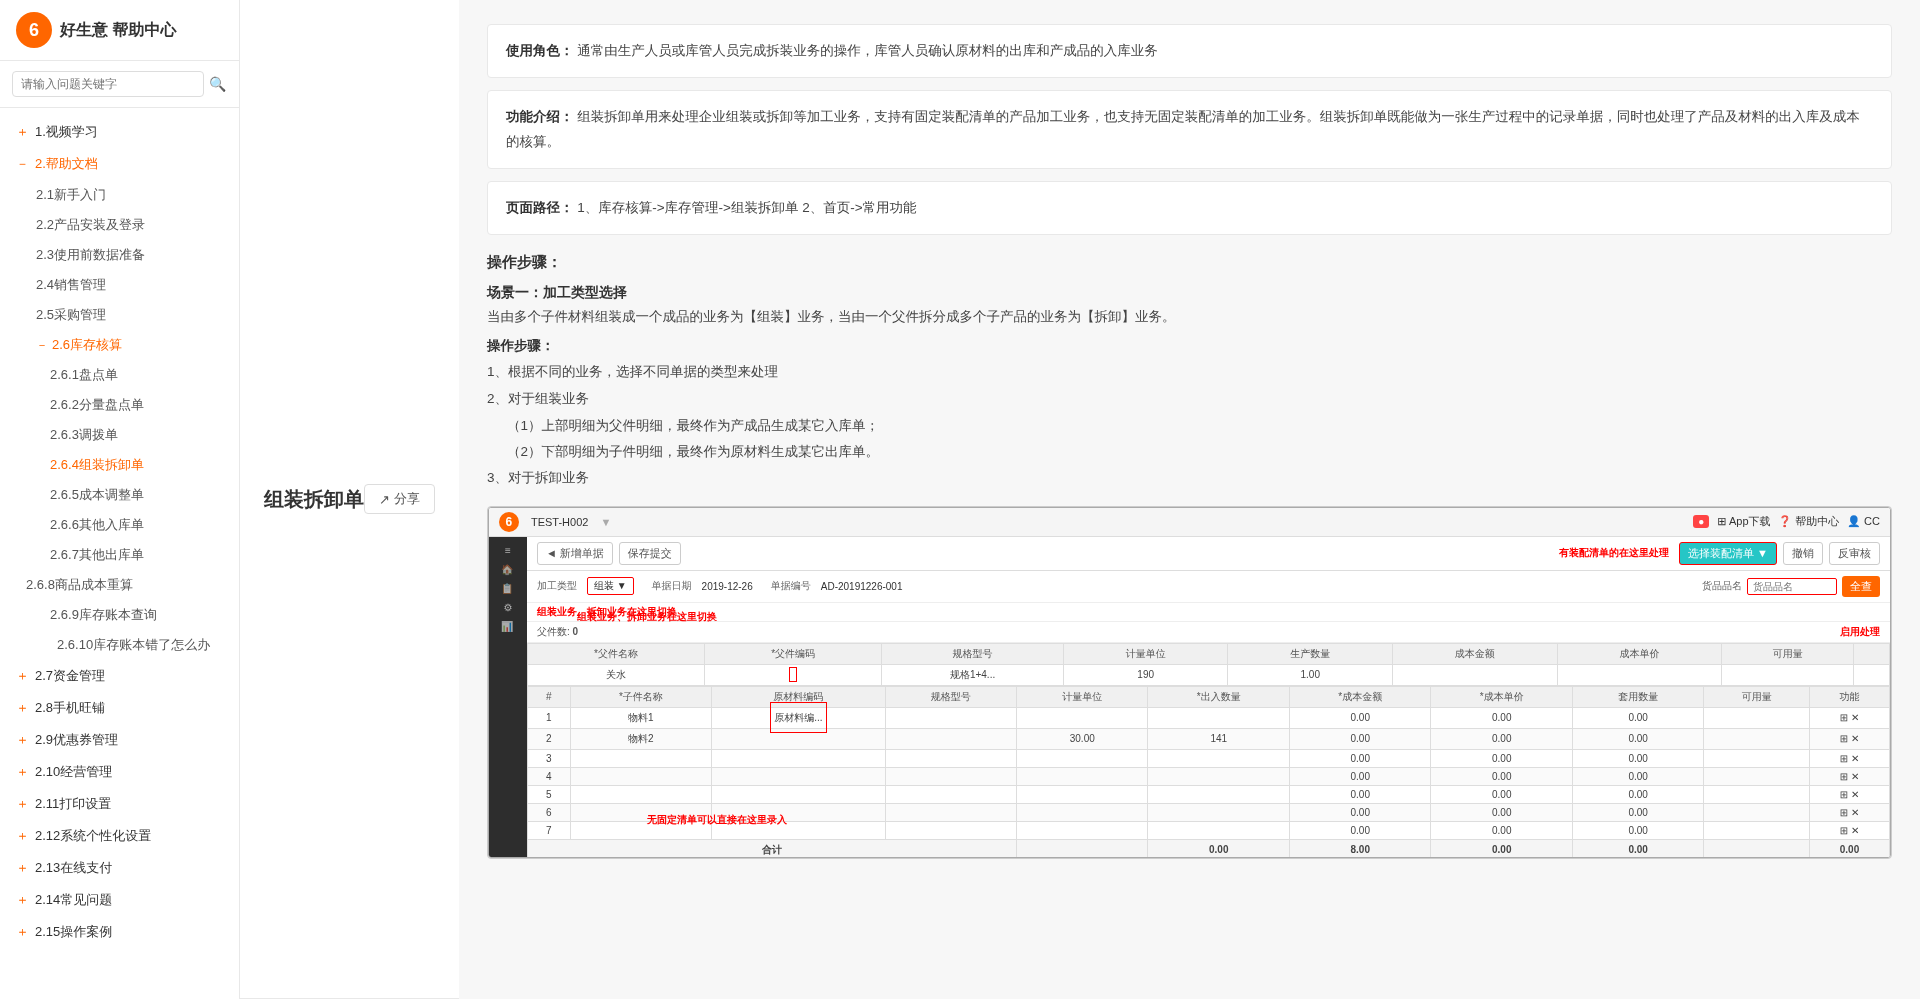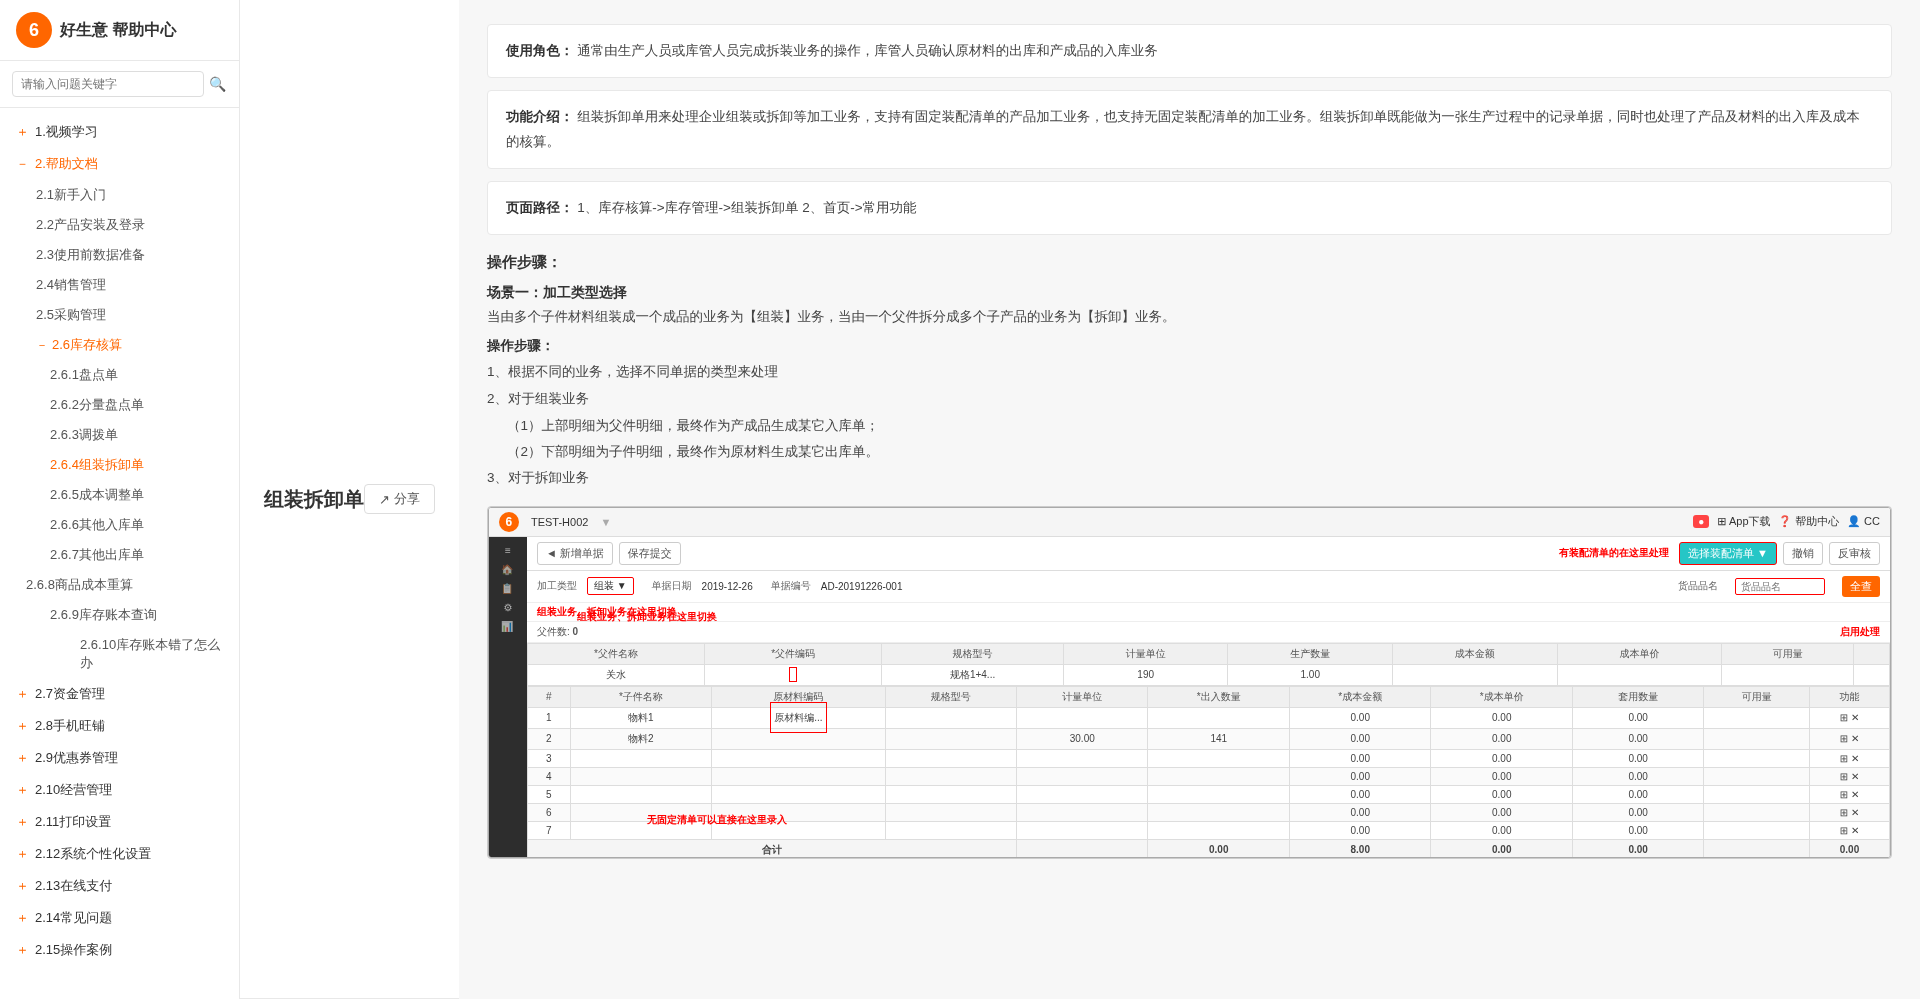--- a/index.html
+++ b/index.html
@@ -305,21 +305,21 @@
     </div>
     <div class="nav-sub-item" style="padding-left:50px;">
       <span>2.6.7其他出库单</span>
     </div>
     <div class="nav-sub-item" style="padding-left:26px;">
       <span>2.6.8商品成本重算</span>
     </div>
     <div class="nav-sub-item" style="padding-left:50px;">
       <span>2.6.9库存账本查询</span>
     </div>
-    <div class="nav-sub-item" style="padding-left:80px;">
+    <div class="nav-sub-item" style="padding-left:57px;">
       <span>2.6.10库存账本错了怎么办</span>
     </div>
     <div class="nav-item">
       <span class="plus">＋</span>
       <span>2.7资金管理</span>
     </div>
     <div class="nav-item">
       <span class="plus">＋</span>
       <span>2.8手机旺铺</span>
     </div>
@@ -436,21 +436,21 @@
               <button class="mock-btn-white">反审核</button>
             </div>
 
             <div style="background:#fff;padding:5px 10px;display:flex;align-items:center;gap:10px;flex-shrink:0;border-bottom:1px solid #eee;position:relative;">
               <span style="font-size:10px;color:#666;">加工类型</span>
               <span style="border:1.5px solid #f00;padding:1px 6px;font-size:10px;border-radius:2px;">组装 ▼</span>
               <span style="font-size:10px;color:#666;margin-left:8px;">单据日期</span>
               <span style="font-size:10px;">2019-12-26</span>
               <span style="font-size:10px;color:#666;margin-left:8px;">单据编号</span>
               <span style="font-size:10px;">AD-20191226-001</span>
-              <span style="margin-left:auto;display:flex;align-items:center;gap:17px;">
+              <span style="margin-left:auto;display:flex;align-items:center;gap:5px;">
                 <span style="font-size:10px;color:#666;">货品品名</span>
                 <input type="text" style="border: 1.5px solid rgb(255, 0, 0); border-radius: 2px; padding: 2px 5px; font-size: 10px; width: 90px;" placeholder="货品品名">
                 <button class="mock-btn-orange">全查</button>
               </span>
 
               <div style="position:absolute;bottom:-22px;left:50px;color:#f00;font-size:10px;font-weight:bold;white-space:nowrap;">组装业务、拆卸业务在这里切换</div>
             </div>
 
             <div style="background:#fff;padding:2px 10px;font-size:10px;color:#f00;font-weight:bold;flex-shrink:0;border-bottom:1px solid #eee;">组装业务、拆卸业务在这里切换</div>
 

